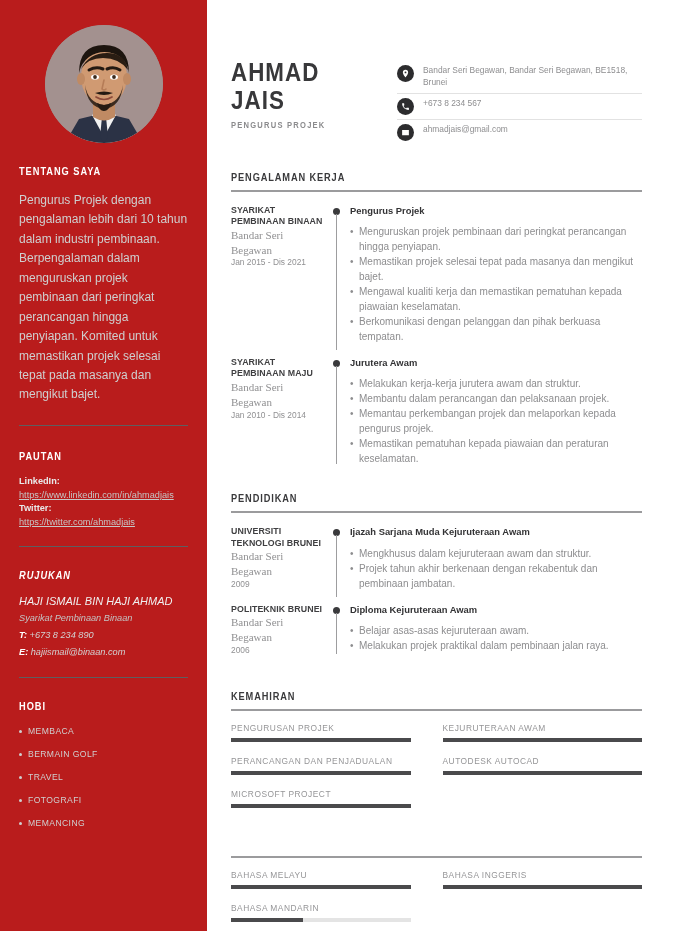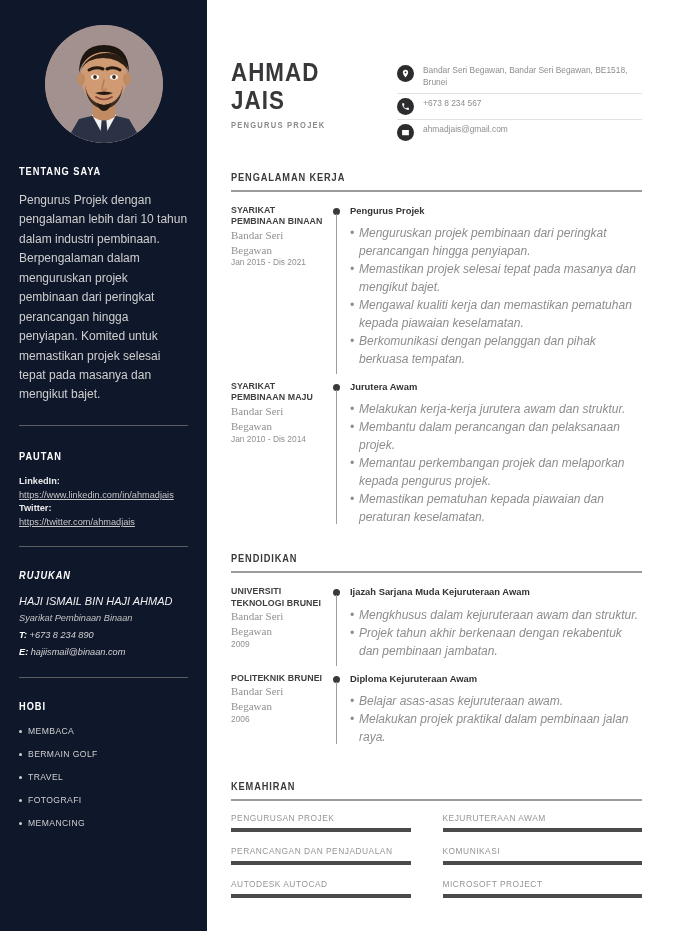--- a/index.html
+++ b/index.html
@@ -6,21 +6,21 @@
   html, body {
     width: 675px; height: 931px;
     background: #ffffff;
     font-family: "Liberation Sans", sans-serif;
   }
   .page { position: relative; width: 675px; height: 931px; display: flex; background:#fff; overflow:hidden; }
 
   
   .sidebar {
     width: 207px; min-width: 207px; height: 931px;
-    background: #0f172a;
+    background: #b91c1c;
     padding: 0 19px;
     color: #d8d8d8;
   }
   .photo-wrap { padding-top: 25px; display:flex; justify-content:center; }
   .photo {
     width: 118px; height: 118px; border-radius: 50%;
     background: #a1908f;
     position: relative; overflow: hidden;
   }
   .photo svg { display:block; width:100%; height:100%; }
@@ -127,22 +127,22 @@
   }
   .entry-line .bar {
     position: absolute; left: 5px; top: 9px; bottom: -6px; width: 1.3px; background: #9d9d9f;
   }
   .entry.last .entry-line .bar { bottom: 2px; }
 
   .entry-right { flex: 1; padding-left: 6px; }
   .role { font-size: 9.4px; font-weight: 700; color: #333335; line-height: 1.3; }
   .bullets { margin-top: 7px; }
   .bullet {
-    font-size: 12px; color: #8d8d8f; line-height: 1.5;
-    padding-left: 9px; position: relative; font-style: italic;
+    font-size: 10px; color: #8d8d8f; line-height: 1.5;
+    padding-left: 9px; position: relative;
   }
   .bullet::before {
     content: "\2022"; position: absolute; left: 0; top: 0; color: #8d8d8f;
   }
 
   
   .grid2 { display: flex; flex-wrap: wrap; margin-top: 12px; }
   .cell { width: 50%; padding-right: 26px; margin-bottom: 14px; }
   .cell:nth-child(even) { padding-right: 0; padding-left: 6px; }
   .cell-label {
@@ -406,26 +406,20 @@
               <div class="fill" style="width: 100%;"></div>
             </div>
           </div>
           <div class="cell">
             <div class="cell-label">PERANCANGAN DAN PENJADUALAN</div>
             <div class="track">
               <div class="fill" style="width: 100%;"></div>
             </div>
           </div>
           <div class="cell">
-            <div class="cell-label">KOMUNIKASI</div>
-            <div class="track">
-              <div class="fill" style="width: 100%;"></div>
-            </div>
-          </div>
-          <div class="cell">
             <div class="cell-label">AUTODESK AUTOCAD</div>
             <div class="track">
               <div class="fill" style="width: 100%;"></div>
             </div>
           </div>
           <div class="cell">
             <div class="cell-label">MICROSOFT PROJECT</div>
             <div class="track">
               <div class="fill" style="width: 100%;"></div>
             </div>

